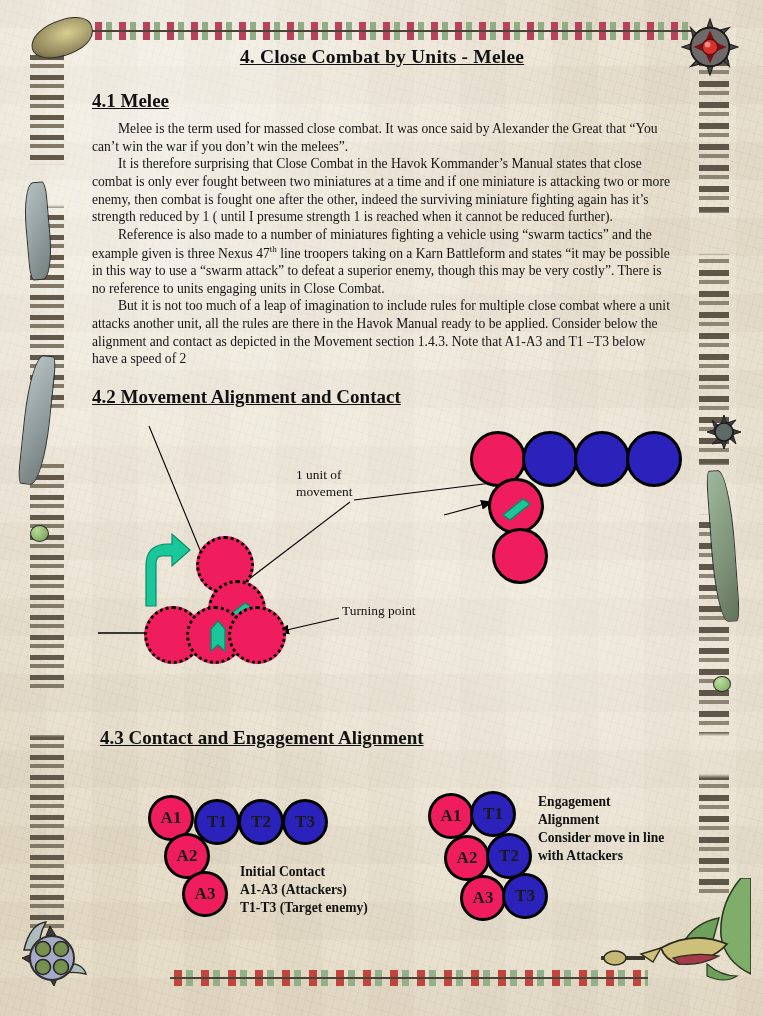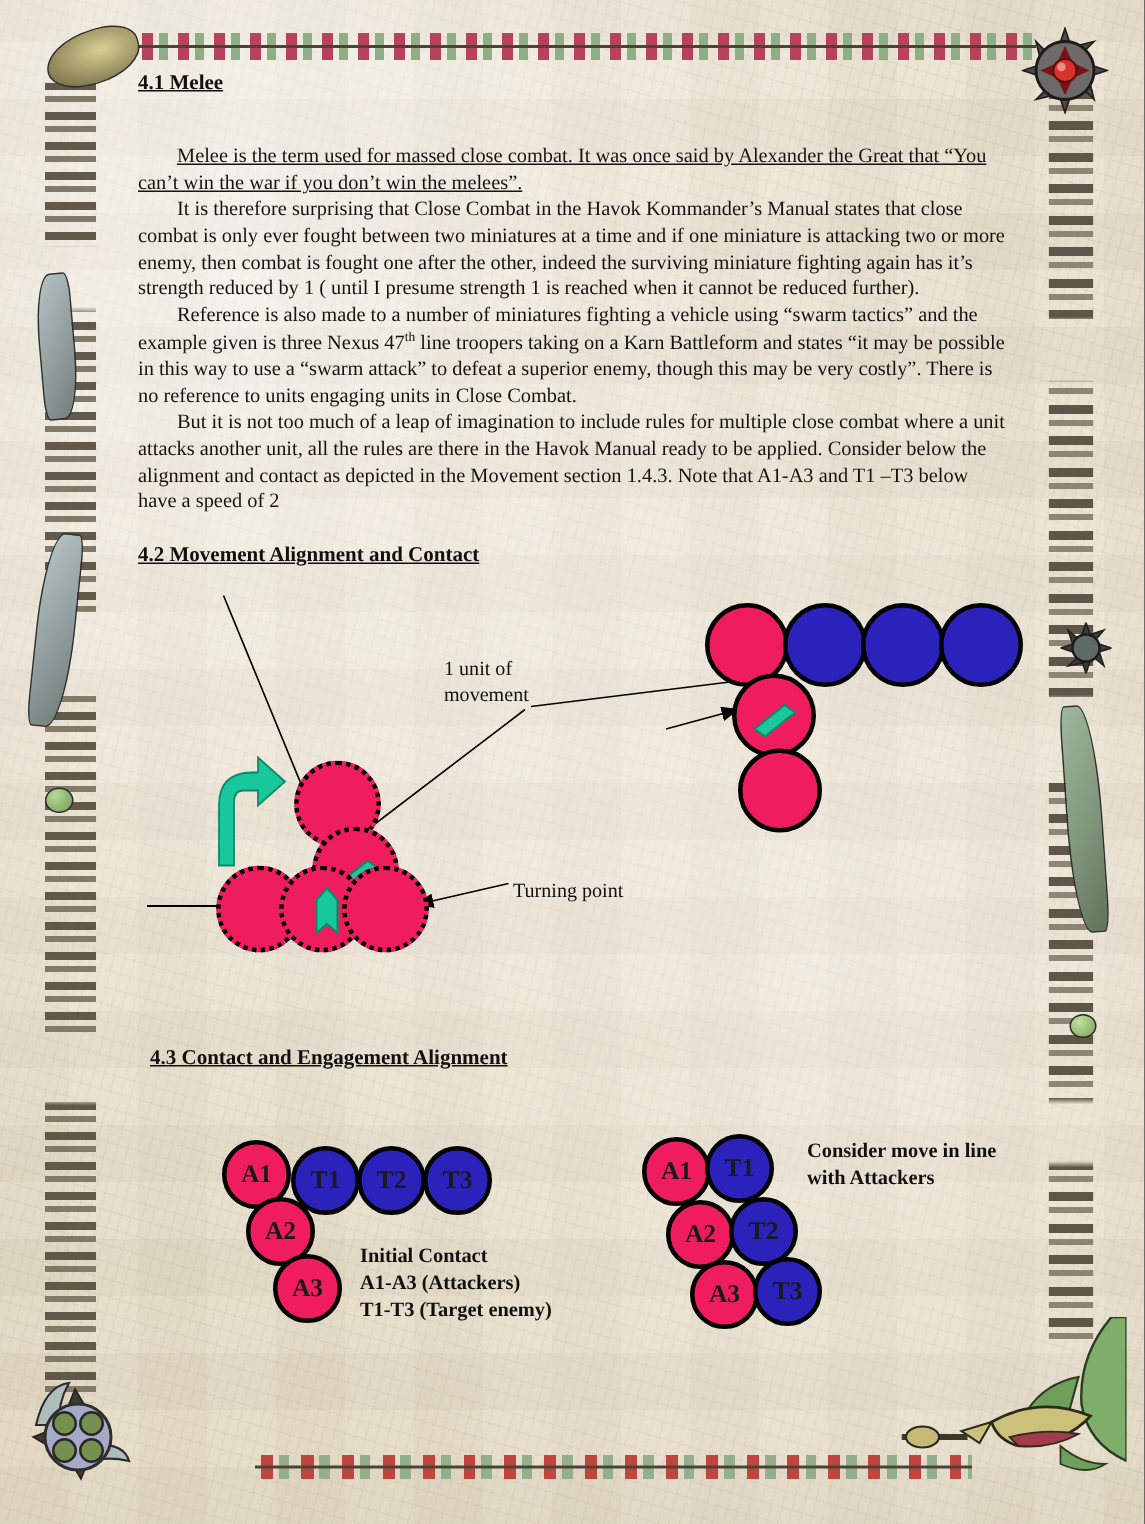--- a/index.html
+++ b/index.html
@@ -91,21 +91,21 @@
   
   .mace{position:absolute;z-index:5;right:22px;top:415px;width:34px;height:34px;}
 
   
   #content{position:absolute;left:92px;top:46px;width:580px;z-index:6;}
   h1.doc-title{
     font-size:19.5px;font-weight:bold;text-align:center;margin:0 0 22px 0;
     text-decoration:underline;letter-spacing:.2px;color:#111;
   }
   h2.sec{
-    font-size:14px;font-weight:bold;margin:0 0 8px 0;text-decoration:underline;color:#111;
+    font-size:19px;font-weight:bold;margin:0 0 8px 0;text-decoration:underline;color:#111;
     display:inline-block;
   }
   p.body{
     font-size:13.6px;line-height:1.30;margin:0 0 0 0;color:#141414;text-align:left;
     text-indent:26px;
   }
   sup{font-size:9px;vertical-align:super;}
 
   
   .diagram{position:relative;}
@@ -195,24 +195,25 @@
     <path d="M60 70 Q92 52 126 66 Q110 84 78 86 Q64 82 60 70 Z" fill="#cdc07a" stroke="#2b2a1c" stroke-width="1.8"></path>
     <path d="M72 80 Q96 74 118 78 Q100 88 78 86 Z" fill="#a33b4a" stroke="#2b2a1c" stroke-width="1.2"></path>
     <path d="M60 70 L40 76 L52 84 Z" fill="#cdc07a" stroke="#2b2a1c" stroke-width="1.4"></path>
     <path d="M0 78 L44 78 L44 82 L0 82 Z" fill="#3c382e"></path>
     <ellipse cx="14" cy="80" rx="11" ry="7" fill="#c6b877" stroke="#2b2a1c" stroke-width="1.4"></ellipse>
     <path d="M106 86 Q120 98 136 98 Q124 106 106 98 Z" fill="#6ea05c" stroke="#2c3a24" stroke-width="1.2"></path>
   </svg>
 
   <div id="content">
 
+    <h1 class="doc-title">4. Close Combat by Units - Melee</h1>
 
     <h2 class="sec">4.1 Melee</h2>
 
-    <p class="body" style="margin-top:23px;text-decoration:underline;">Melee is the term used for massed close combat. It was once said by Alexander the Great that “You can’t win the war if you don’t win the melees”.</p>
+    <p class="body" style="margin-top:0;">Melee is the term used for massed close combat. It was once said by Alexander the Great that “You can’t win the war if you don’t win the melees”.</p>
     <p class="body">It is therefore surprising that Close Combat in the Havok Kommander’s Manual states that close combat is only ever fought between two miniatures at a time and if one miniature is attacking two or more enemy, then combat is fought one after the other, indeed the surviving miniature fighting again has it’s strength reduced by 1 ( until I presume strength 1 is reached when it cannot be reduced further).</p>
     <p class="body">Reference is also made to a number of miniatures fighting a vehicle using “swarm tactics” and the example given is three Nexus 47<sup>th</sup> line troopers taking on a Karn Battleform and states “it may be possible in this way to use a “swarm attack” to defeat a superior enemy, though this may be very costly”. There is no reference to units engaging units in Close Combat.</p>
     <p class="body">But it is not too much of a leap of imagination to include rules for multiple close combat where a unit attacks another unit, all the rules are there in the Havok Manual ready to be applied. Consider below the alignment and contact as depicted in the Movement section 1.4.3. Note that A1-A3 and T1 –T3 below have a speed of 2</p>
 
     
     <div style="height:18px;"></div>
     <h2 class="sec" style="margin-left:0;">4.2 Movement Alignment and Contact</h2>
 
     <div class="diagram" style="height:258px;margin-top:4px;">
 
@@ -240,21 +241,21 @@
       <svg class="overlay" width="580" height="258" style="left:46px;top:112px;">
         <path d="M8 74 L8 34 Q8 12 30 12 L34 12 L34 2 L52 18 L34 34 L34 24 L24 24 Q18 24 18 32 L18 74 Z" fill="#19c79a" stroke="#0b8a69" stroke-width="1.2"></path>
       </svg>
 
 
       <div class="dlabel" style="left:204px;top:46px;width:110px;">
         <div>1 unit of</div>
         <div>movement</div>
       </div>
 
-      <div class="dlabel" style="left:250px;top:194px;">Turning point</div>
+      <div class="dlabel" style="left:250px;top:182px;">Turning point</div>
 
       <div class="disc pink dotted" style="left:104px;top:116px;width:58px;height:58px;"></div>
       <div class="disc pink dotted" style="left:116px;top:160px;width:58px;height:58px;">
         <svg class="overlay" width="58" height="58">
           <path d="M16 34 L34 20 L40 24 L24 38 Z" fill="#19c79a" stroke="#0b8a69" stroke-width="1.4"></path>
         </svg>
       </div>
       <div class="disc pink dotted" style="left:52px;top:186px;width:58px;height:58px;"></div>
       <div class="disc pink dotted" style="left:94px;top:186px;width:58px;height:58px;">
         <svg class="overlay" width="58" height="58">
@@ -319,19 +320,20 @@
         <span class="lbl">T1</span>
       </div>
       <div class="disc blue solid" style="left:394px;top:64px;width:46px;height:46px;">
         <span class="lbl">T2</span>
       </div>
       <div class="disc blue solid" style="left:410px;top:104px;width:46px;height:46px;">
         <span class="lbl">T3</span>
       </div>
 
       <div class="dlabel bold" style="left:446px;top:24px;line-height:1.33;">
+        <div>Engagement Alignment</div>
         <div>Consider move in line</div>
         <div>with Attackers</div>
       </div>
     </div>
 
   </div>
 </div>
 
 </body></html>

